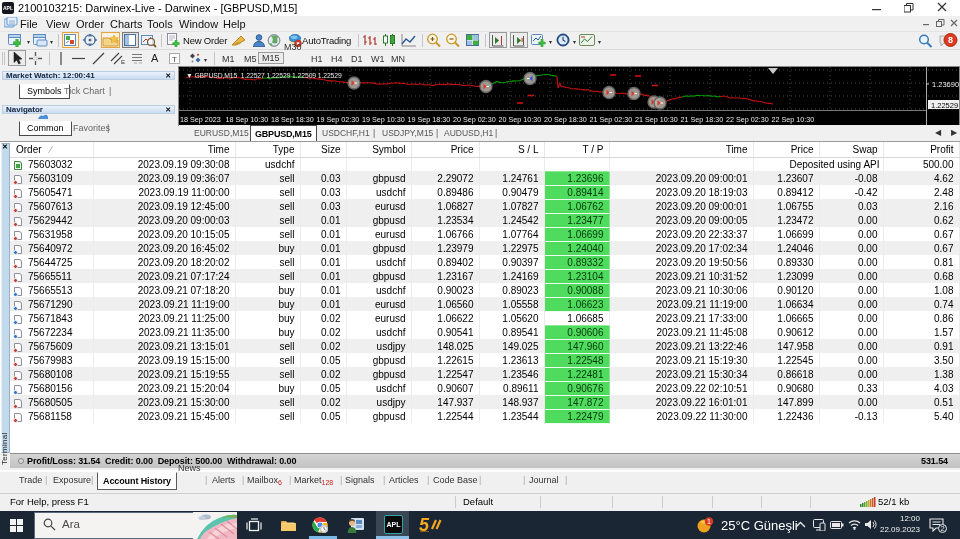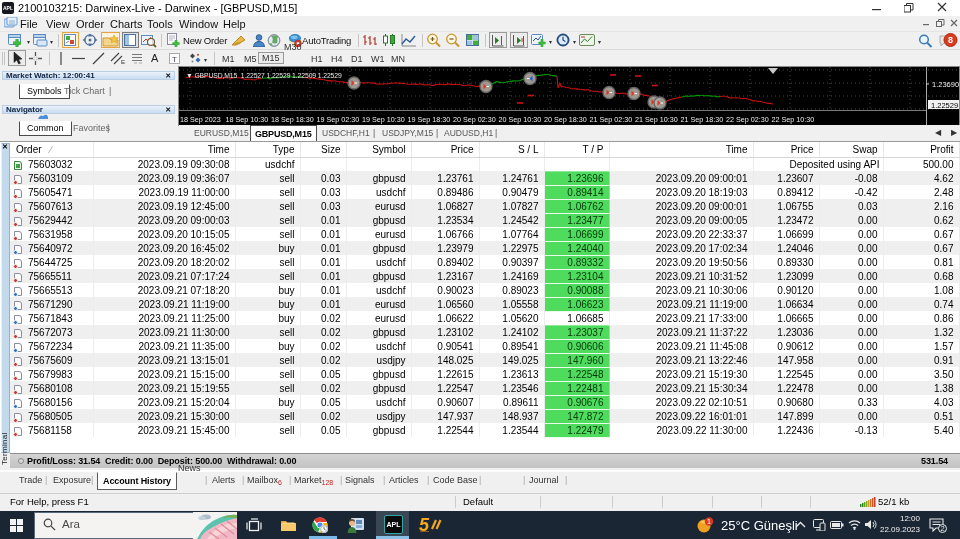--- a/index.html
+++ b/index.html
@@ -682,21 +682,21 @@
           <td></td>
           <td colspan="2" style="padding-right:3px;">Deposited using API</td>
           <td>500.00</td>
         </tr>
         <tr class="alt">
           <td class="lft"><span class="ricon sell"><i></i></span>75603109</td>
           <td>2023.09.19 09:36:07</td>
           <td>sell</td>
           <td>0.03</td>
           <td>gbpusd</td>
-          <td>1.23761</td>
+          <td>2.29072</td>
           <td>1.24761</td>
           <td class="tp">1.23696</td>
           <td>2023.09.20 09:00:01</td>
           <td>1.23607</td>
           <td>-0.08</td>
           <td>4.62</td>
         </tr>
         <tr>
           <td class="lft"><span class="ricon sell"><i></i></span>75605471</td>
           <td>2023.09.19 11:00:00</td>
@@ -830,34 +830,20 @@
           <td>0.02</td>
           <td>eurusd</td>
           <td>1.06622</td>
           <td>1.05620</td>
           <td>1.06685</td>
           <td>2023.09.21 17:33:00</td>
           <td>1.06665</td>
           <td>0.00</td>
           <td>0.86</td>
         </tr>
-        <tr class="alt">
-          <td class="lft"><span class="ricon sell"><i></i></span>75672073</td>
-          <td>2023.09.21 11:30:00</td>
-          <td>sell</td>
-          <td>0.02</td>
-          <td>gbpusd</td>
-          <td>1.23102</td>
-          <td>1.24102</td>
-          <td class="tp">1.23037</td>
-          <td>2023.09.21 11:37:22</td>
-          <td>1.23036</td>
-          <td>0.00</td>
-          <td>1.32</td>
-        </tr>
         <tr>
           <td class="lft"><span class="ricon buy"><i></i></span>75672234</td>
           <td>2023.09.21 11:35:00</td>
           <td>buy</td>
           <td>0.02</td>
           <td>usdchf</td>
           <td>0.90541</td>
           <td>0.89541</td>
           <td class="tp">0.90606</td>
           <td>2023.09.21 11:45:08</td>
@@ -874,21 +860,21 @@
           <td>148.025</td>
           <td>149.025</td>
           <td class="tp">147.960</td>
           <td>2023.09.21 13:22:46</td>
           <td>147.958</td>
           <td>0.00</td>
           <td>0.91</td>
         </tr>
         <tr>
           <td class="lft"><span class="ricon sell"><i></i></span>75679983</td>
-          <td>2023.09.21 15:15:00</td>
+          <td>2023.09.19 15:15:00</td>
           <td>sell</td>
           <td>0.05</td>
           <td>gbpusd</td>
           <td>1.22615</td>
           <td>1.23613</td>
           <td class="tp">1.22548</td>
           <td>2023.09.21 15:19:30</td>
           <td>1.22545</td>
           <td>0.00</td>
           <td>3.50</td>
@@ -896,21 +882,21 @@
         <tr class="alt">
           <td class="lft"><span class="ricon sell"><i></i></span>75680108</td>
           <td>2023.09.21 15:19:55</td>
           <td>sell</td>
           <td>0.02</td>
           <td>gbpusd</td>
           <td>1.22547</td>
           <td>1.23546</td>
           <td class="tp">1.22481</td>
           <td>2023.09.21 15:30:34</td>
-          <td>1.22478</td>
+          <td>0.86618</td>
           <td>0.00</td>
           <td>1.38</td>
         </tr>
         <tr>
           <td class="lft"><span class="ricon buy"><i></i></span>75680156</td>
           <td>2023.09.21 15:20:04</td>
           <td>buy</td>
           <td>0.05</td>
           <td>usdchf</td>
           <td>0.90607</td>

